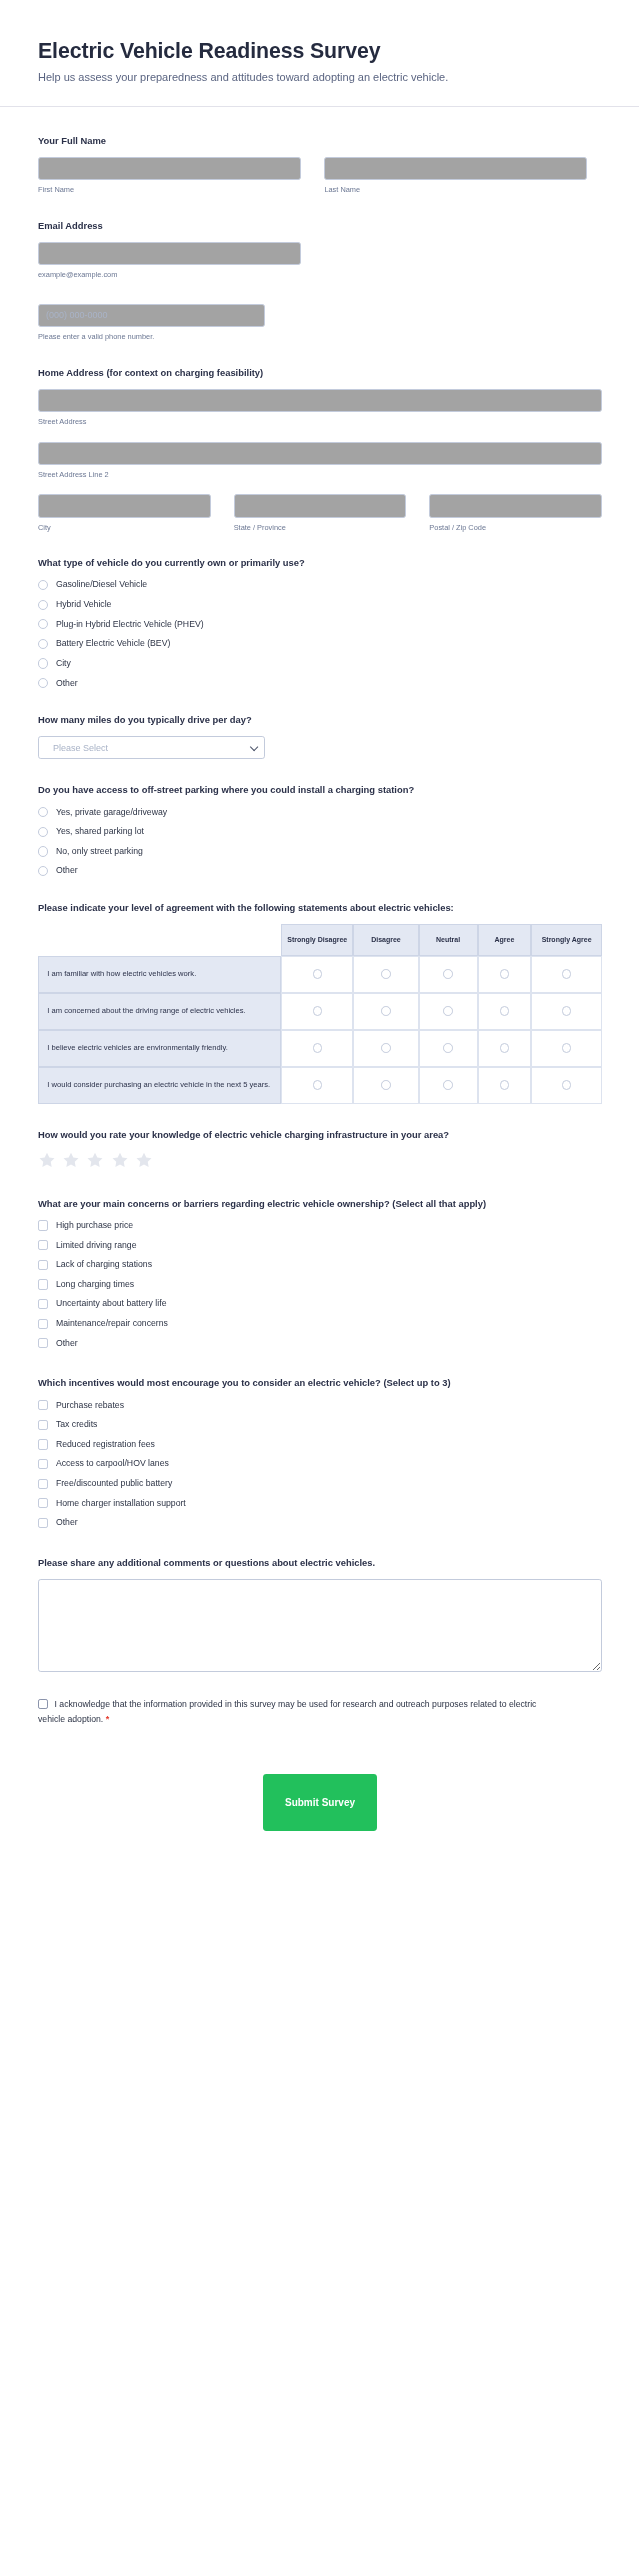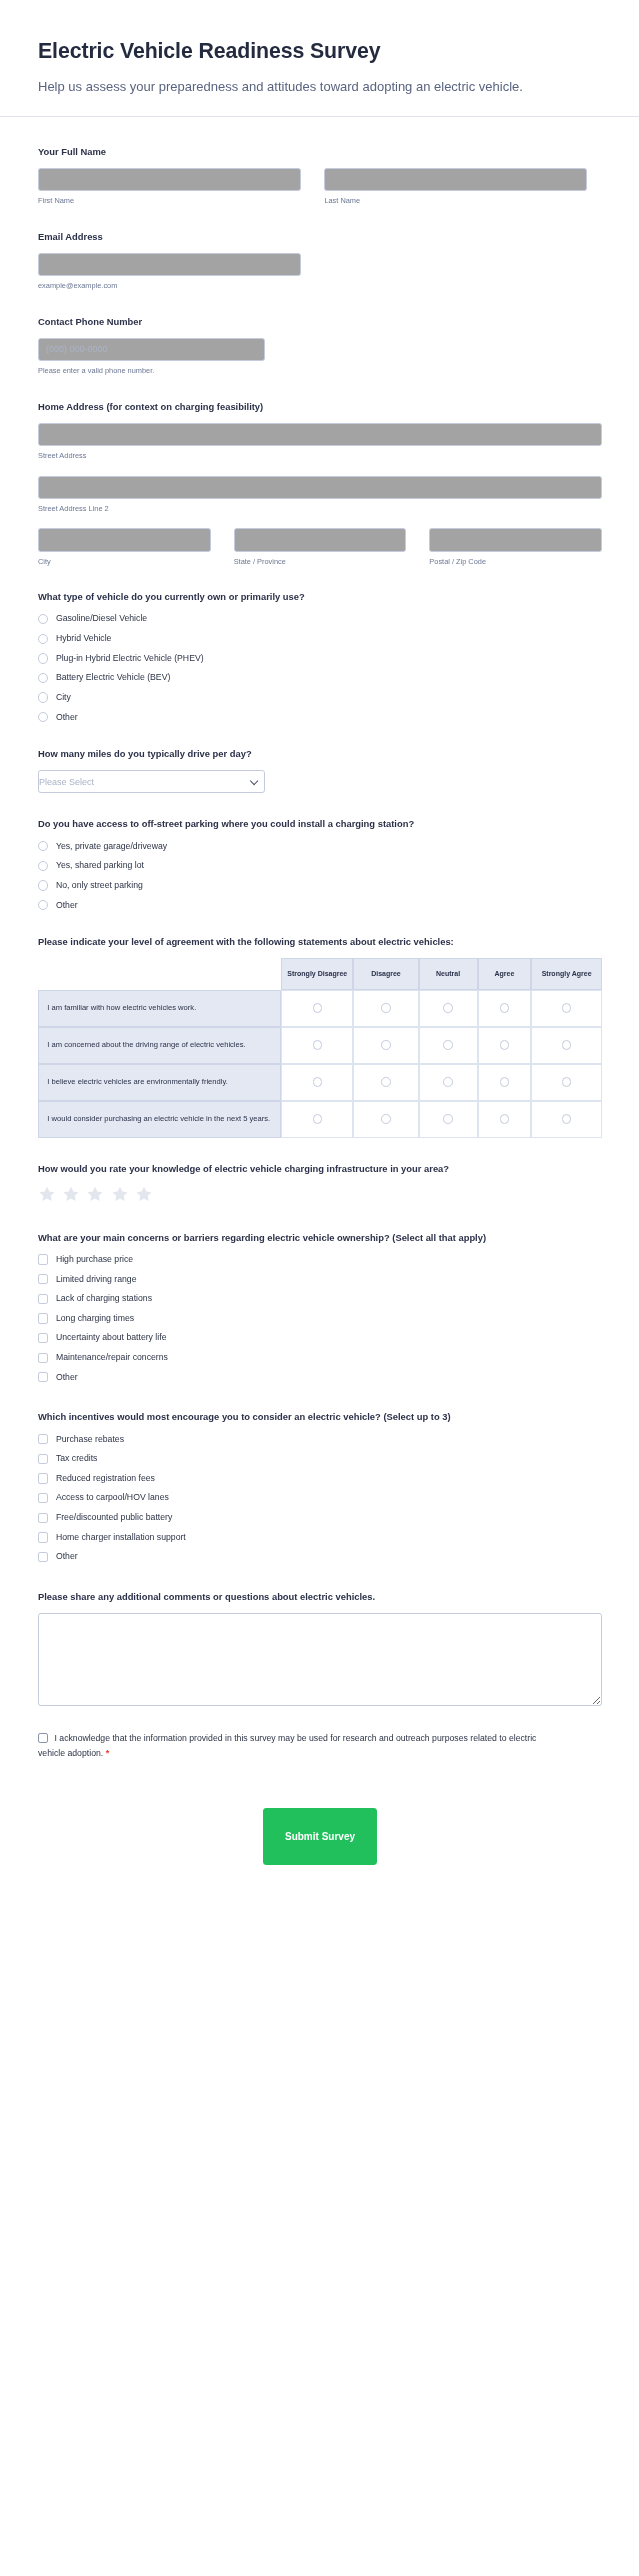--- a/index.html
+++ b/index.html
@@ -16,23 +16,23 @@
   
   .header { padding: 39px 38px 20.6px 38px; }
   .survey-title {
     font-size: 21.3px;
     font-weight: bold;
     color: #252b3f;
     letter-spacing: -0.1px;
     line-height: 1.2;
   }
   .survey-subtitle {
-    font-size: 13px;
+    font-size: 11px;
     color: #5a6481;
-    margin-top: 13px;
+    margin-top: 5px;
     line-height: 1.4;
   }
   .header-rule {
     height: 0.7px;
     background: #e2e2ea;
     width: 640px;
   }
 
   
   .form-body { padding: 27.5px 38px 0 38px; }
@@ -111,21 +111,21 @@
     position: relative;
     width: 227px;
   }
   .select-box {
     border: 0.7px solid #c3cbdc;
     border-radius: 2.8px;
     height: 23.4px;
     background: #fff;
     display: flex;
     align-items: center;
-    padding: 0 0;
+    padding: 0 14px;
     font-size: 9px;
     color: #a9b3c7;
   }
   .chevron {
     position: absolute;
     right: 8.3px;
     top: 8.3px;
     width: 6.2px; height: 6.2px;
     border-right: 1.4px solid #4a5268;
     border-bottom: 1.4px solid #4a5268;
@@ -270,21 +270,20 @@
 
     <div class="field-block">
       <div class="q-label">Email Address</div>
       <div class="row1-half">
         <input class="txt-input" value="" style="">
         <div class="sub-label">example@example.com</div>
       </div>
     </div>
 
     <div class="field-block">
-      <div class="q-label">Contact Phone Number</div>
       <div class="w-narrow">
         <input class="txt-input" placeholder="(000) 000-0000" style="">
         <div class="sub-label">Please enter a valid phone number.</div>
       </div>
     </div>
 
     <div class="field-block">
       <div class="q-label">Home Address (for context on charging feasibility)</div>
 
       <div class="w-full">

